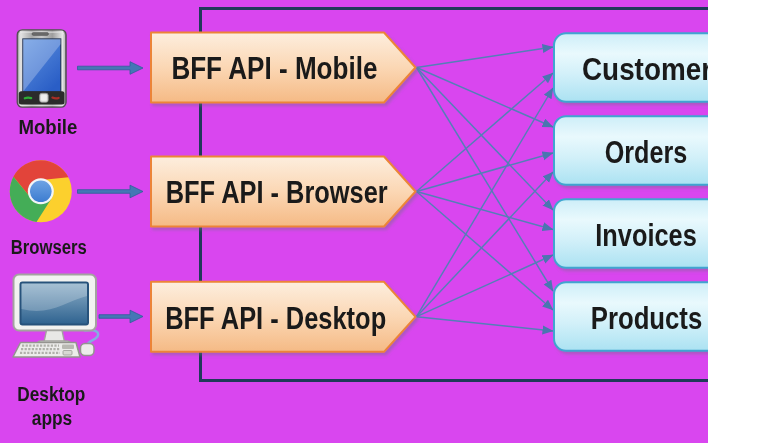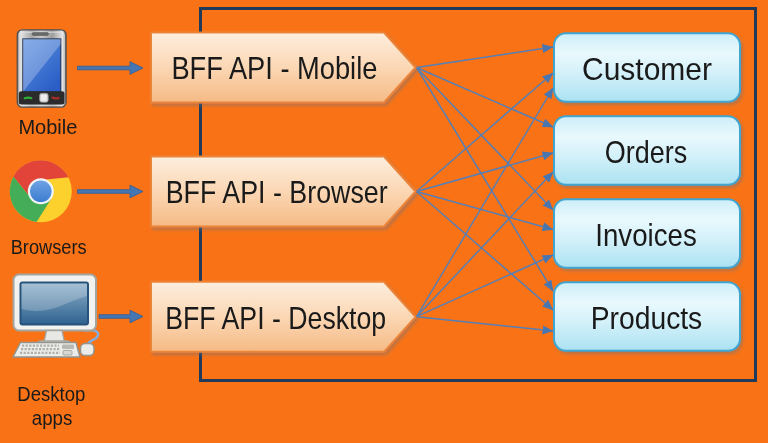--- a/index.html
+++ b/index.html
@@ -1,17 +1,17 @@
 <!DOCTYPE html>
 <html><head>
 <meta charset="utf-8">
 <style>
   html,body{margin:0;padding:0;background:#ffffff;}
-  #page{width:768px;height:443px;position:relative;overflow:hidden;background:#f97316;
-        font-family:"Liberation Sans", sans-serif;}
+  #page{width:708px;height:443px;position:relative;overflow:hidden;background:#d946ef;
+        font-family:"Liberation Sans", sans-serif;font-weight:bold;}
   svg{position:absolute;top:0;left:0;}
 </style>
 </head>
 <body>
 <div id="page">
 <svg width="768" height="443" viewBox="0 0 768 443">
   <defs>
     <linearGradient id="orangeGrad" x1="0" y1="0" x2="0" y2="1">
       <stop offset="0" stop-color="#fdeede"></stop>
       <stop offset="0.5" stop-color="#fbd7b4"></stop>

